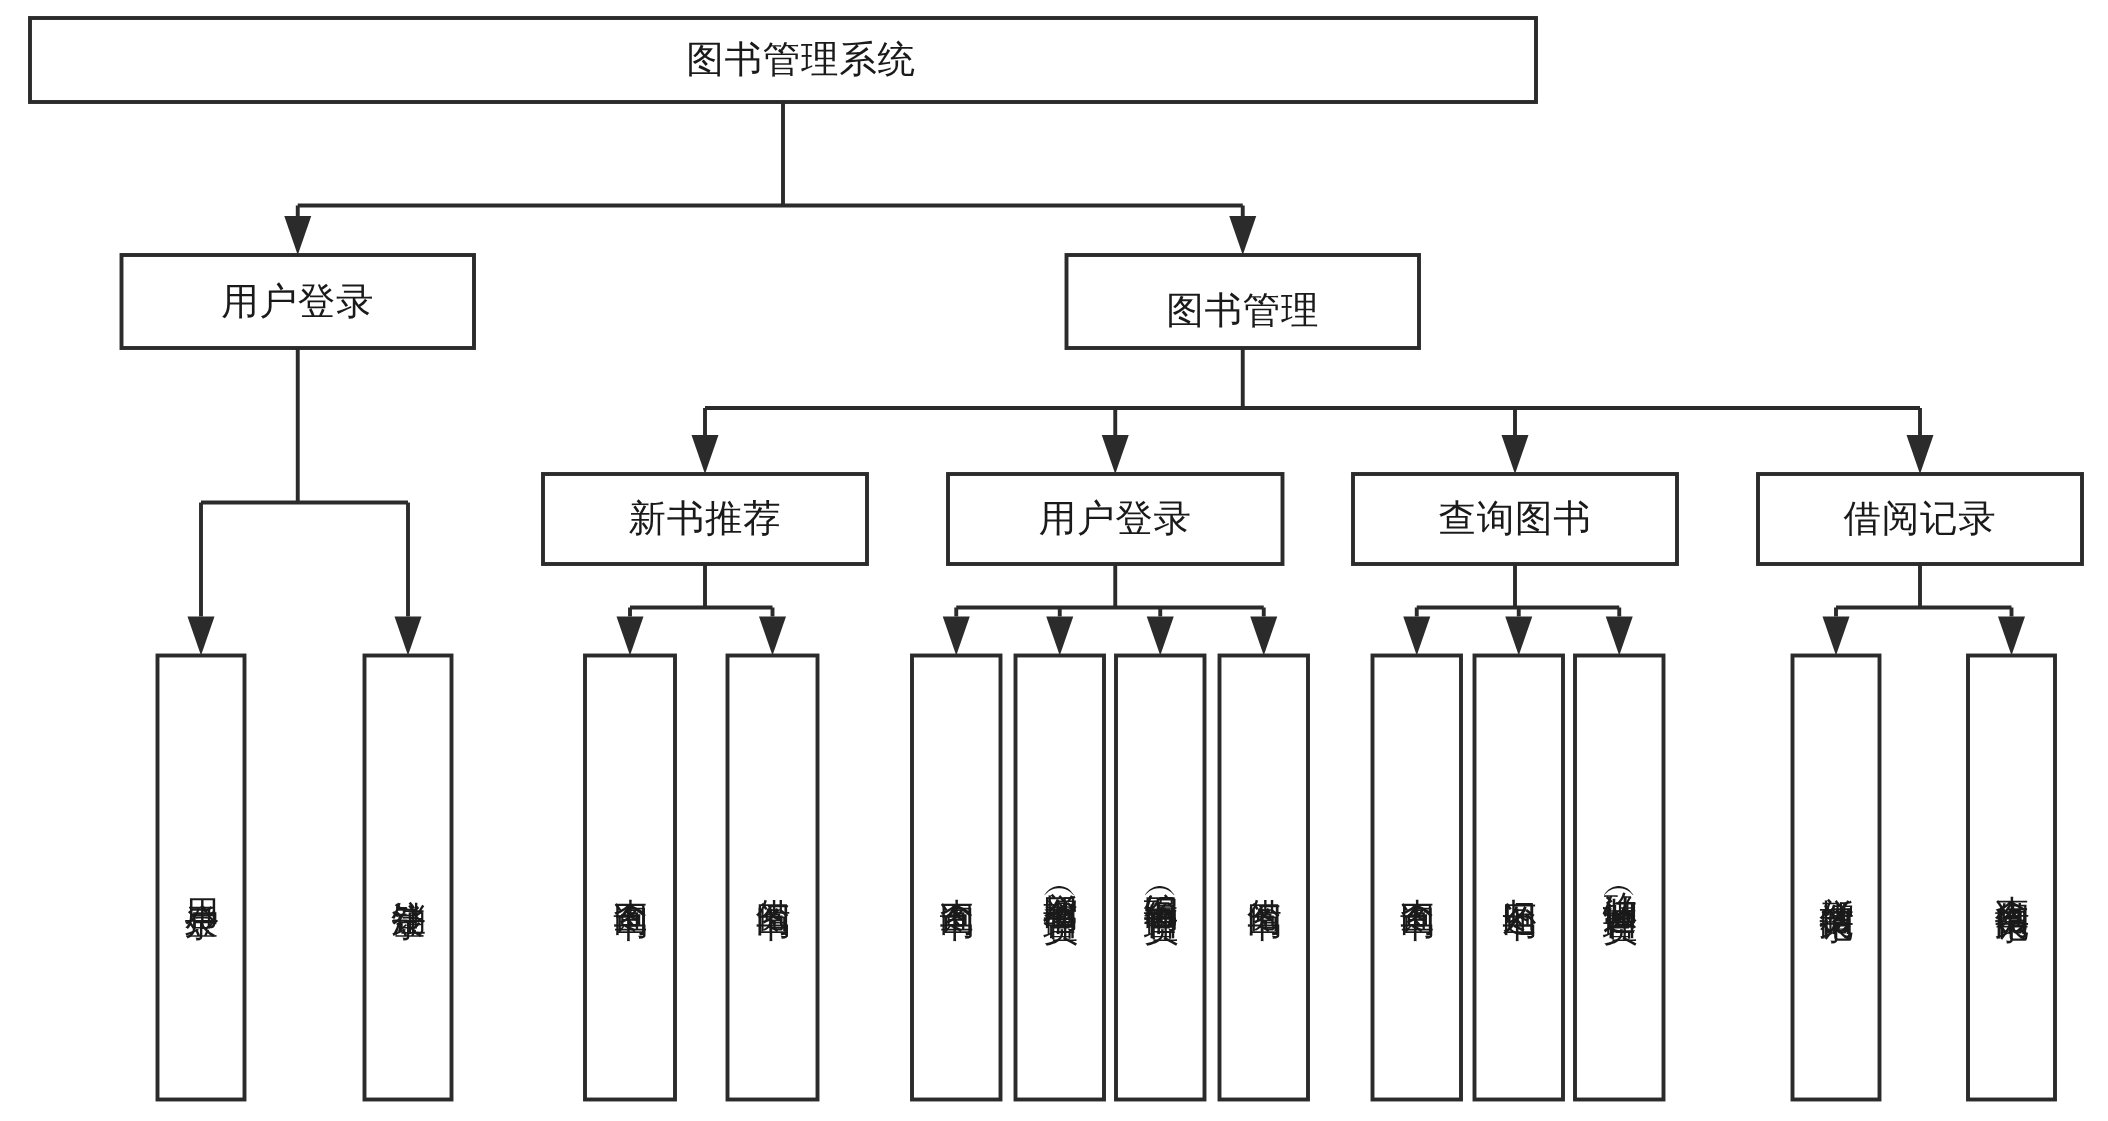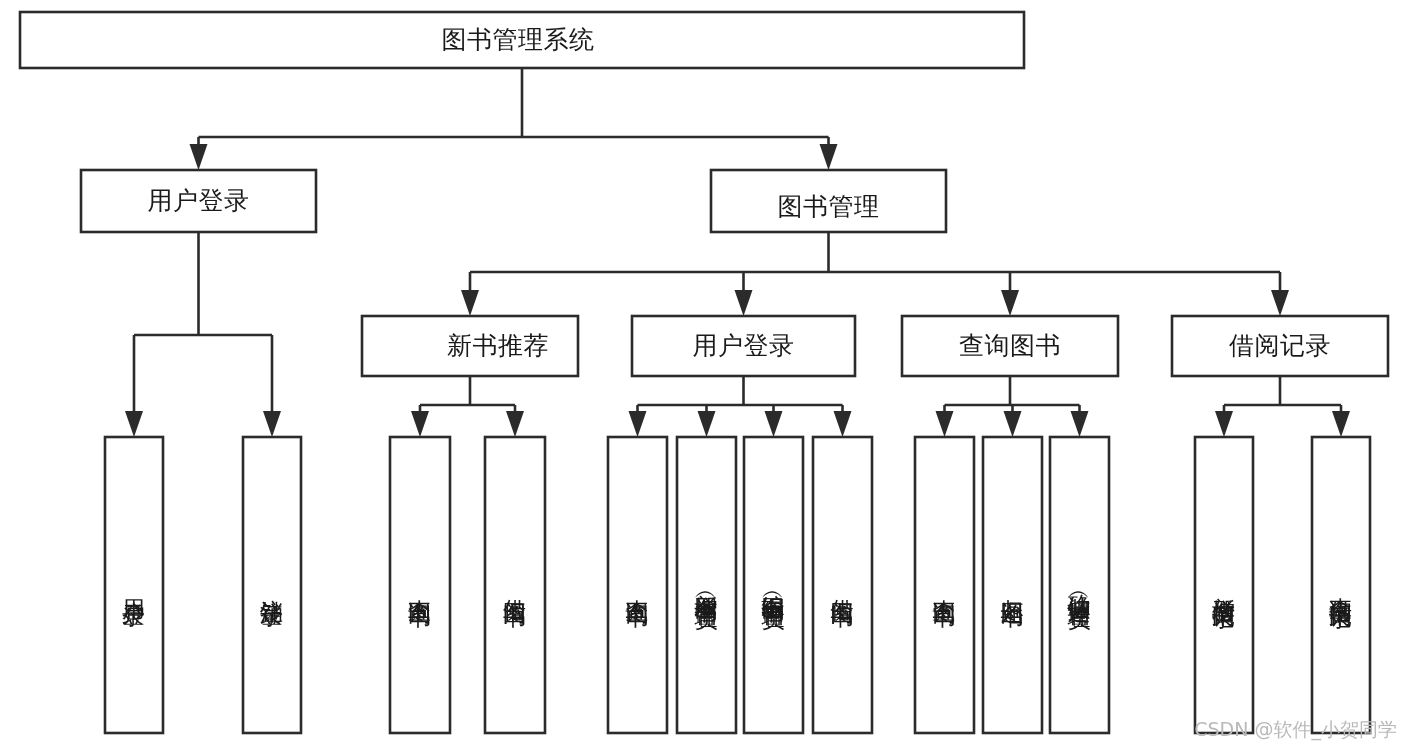--- a/index.html
+++ b/index.html
@@ -152,35 +152,34 @@
         <rect x="744" y="437" width="59" height="296" class="node-rect"></rect>
         <rect x="813" y="437" width="59" height="296" class="node-rect"></rect>
         <rect x="915" y="437" width="59" height="296" class="node-rect"></rect>
         <rect x="983" y="437" width="59" height="296" class="node-rect"></rect>
         <rect x="1050" y="437" width="59" height="296" class="node-rect"></rect>
         <rect x="1195" y="437" width="58" height="296" class="node-rect"></rect>
         <rect x="1312" y="437" width="58" height="296" class="node-rect"></rect>
       </g>
   </svg>
   <div id="labels-layer">
-      <div class="node-label horiz" style="left: 16px; top: 12px; width: 1004px; height: 56px;">图书管理系统</div>
+      <div class="node-label horiz" style="left: 32px; top: 12px; width: 1004px; height: 56px;">图书管理系统</div>
       <div class="node-label horiz" style="left: 81px; top: 170px; width: 235px; height: 62px;">用户登录</div>
       <div class="node-label horiz" style="left: 711px; top: 170px; width: 235px; height: 74px;">图书管理</div>
-      <div class="node-label horiz" style="left: 362px; top: 316px; width: 216px; height: 60px; margin-left: 28px;">新书推荐</div>
+      <div class="node-label horiz" style="left: 362px; top: 316px; width: 216px; height: 60px;">新书推荐</div>
       <div class="node-label horiz" style="left: 632px; top: 316px; width: 223px; height: 60px;">用户登录</div>
       <div class="node-label horiz" style="left: 902px; top: 316px; width: 216px; height: 60px;">查询图书</div>
       <div class="node-label horiz" style="left: 1172px; top: 316px; width: 216px; height: 60px; border-radius: 10px;">借阅记录</div>
       <div class="node-label vert" style="left: 105px; top: 437px; width: 58px; height: 296px;">用户登录</div>
       <div class="node-label vert" style="left: 243px; top: 437px; width: 58px; height: 296px;">注销登录</div>
       <div class="node-label vert" style="left: 390px; top: 437px; width: 60px; height: 296px;">查询图书</div>
       <div class="node-label vert" style="left: 485px; top: 437px; width: 60px; height: 296px;">借阅图书</div>
       <div class="node-label vert" style="left: 608px; top: 437px; width: 59px; height: 296px;">查询图书</div>
       <div class="node-label vert" style="left: 677px; top: 437px; width: 59px; height: 296px;">新增图书（管理员）</div>
       <div class="node-label vert" style="left: 744px; top: 437px; width: 59px; height: 296px;">编辑图书（管理员）</div>
       <div class="node-label vert" style="left: 813px; top: 437px; width: 59px; height: 296px;">借阅图书</div>
       <div class="node-label vert" style="left: 915px; top: 437px; width: 59px; height: 296px;">查询图书</div>
       <div class="node-label vert" style="left: 983px; top: 437px; width: 59px; height: 296px;">归还图书</div>
       <div class="node-label vert" style="left: 1050px; top: 437px; width: 59px; height: 296px;">确认归还（管理员）</div>
       <div class="node-label vert" style="left: 1195px; top: 437px; width: 58px; height: 296px;">新增借阅记录</div>
       <div class="node-label vert" style="left: 1312px; top: 437px; width: 58px; height: 296px;">查询借阅记录</div>
     </div>
-  <div class="watermark">CSDN @软件_小贺同学</div>
 </div>
 
 </body></html>

